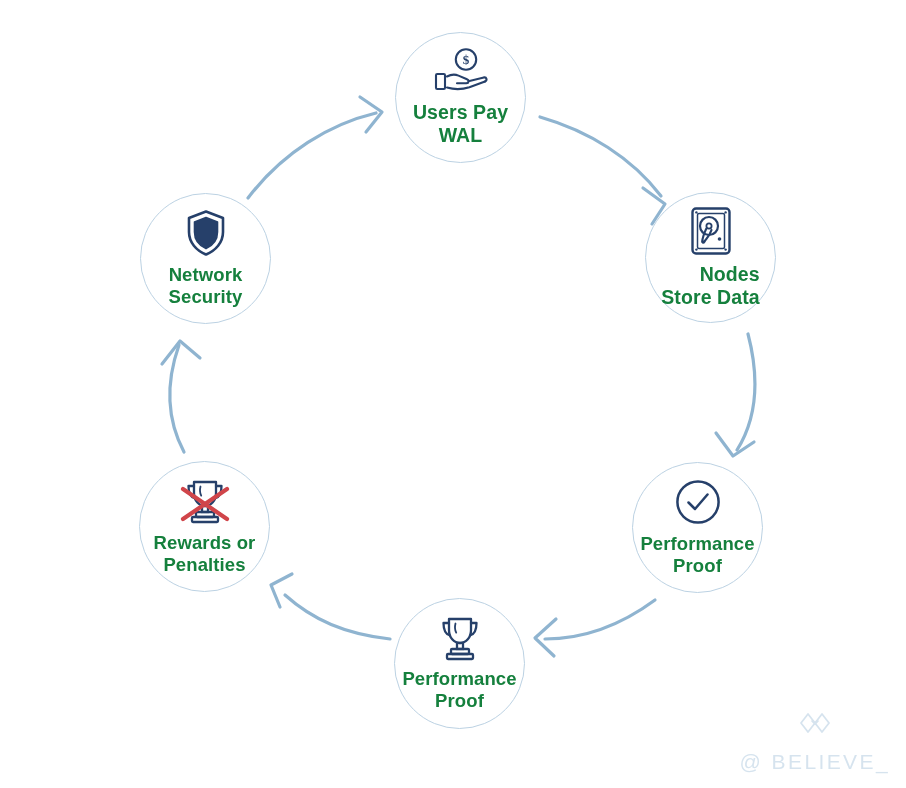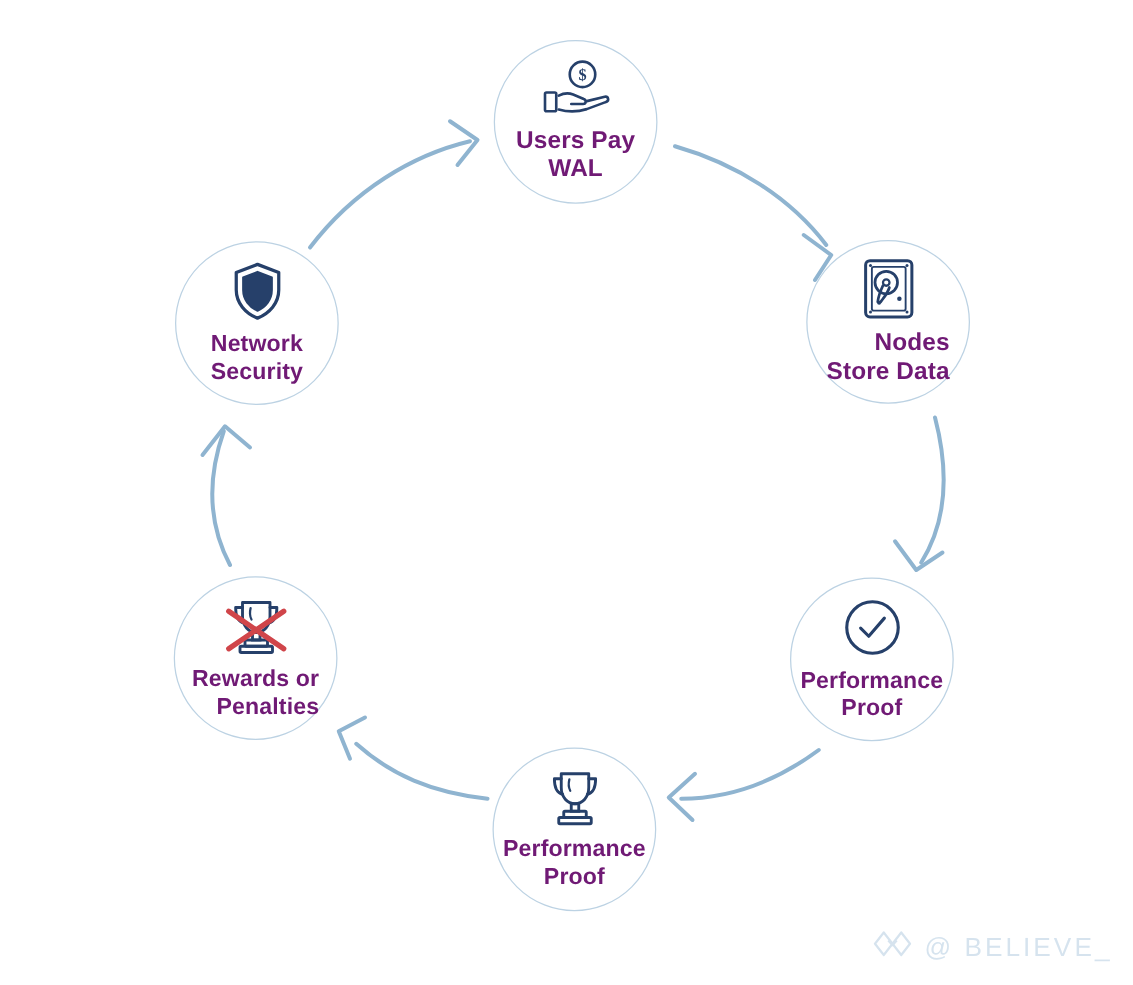--- a/index.html
+++ b/index.html
@@ -44,53 +44,54 @@
     text-align: center;
   }
 
   .node-icon {
     display: block;
     line-height: 0;
     margin-bottom: 7px;
   }
 
   .node-label {
-    color: #701a75;
+    color: #15803d;
     font-weight: bold;
     font-size: 19px;
     line-height: 1.18;
     letter-spacing: 0.1px;
     white-space: pre-line;
     padding: 0 6px;
   }
 
   
   .node-users-pay       { left: 395px; top: 32px;  width: 131px; height: 131px; }
   .node-nodes-store     { left: 645px; top: 192px; width: 131px; height: 131px; text-align: right; }
   .node-perf-check      { left: 632px; top: 462px; width: 131px; height: 131px; }
   .node-perf-trophy     { left: 394px; top: 598px; width: 131px; height: 131px; }
   .node-rewards         { left: 139px; top: 461px; width: 131px; height: 131px; }
   .node-network-sec     { left: 140px; top: 193px; width: 131px; height: 131px; }
 
   .node-users-pay   .node-label { font-size: 19.5px; }
   .node-nodes-store .node-label { font-size: 19.5px; }
   .node-perf-check  .node-label { font-size: 18.5px; }
   .node-perf-trophy .node-label { font-size: 18.5px; }
-  .node-rewards     .node-label { font-size: 18.5px; text-align: right; }
+  .node-rewards     .node-label { font-size: 18.5px; }
   .node-network-sec .node-label { font-size: 18.5px; }
 
   
   #watermark {
     position: absolute;
     right: 16px;
     bottom: 14px;
     display: flex;
     align-items: center;
     gap: 9px;
     opacity: 0.85;
+    flex-direction: column;
   }
   #watermark .wm-text {
     color: #cfdfec;
     font-size: 21px;
     letter-spacing: 2.4px;
     font-family: "Liberation Sans", "DejaVu Sans", sans-serif;
   }
 </style>
 </head>
 <body>

